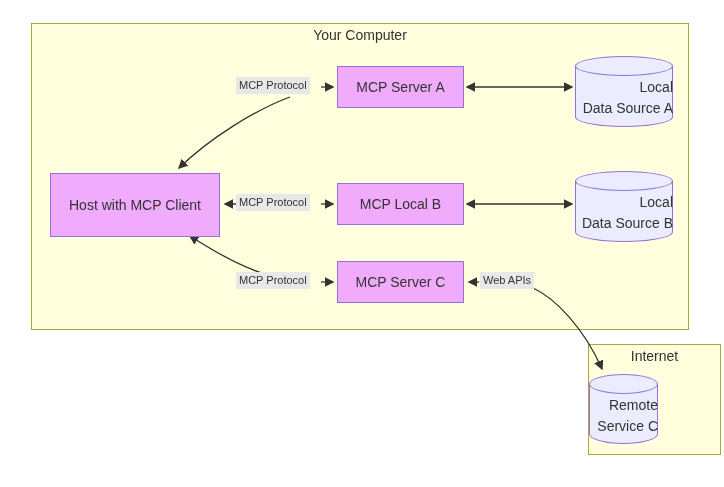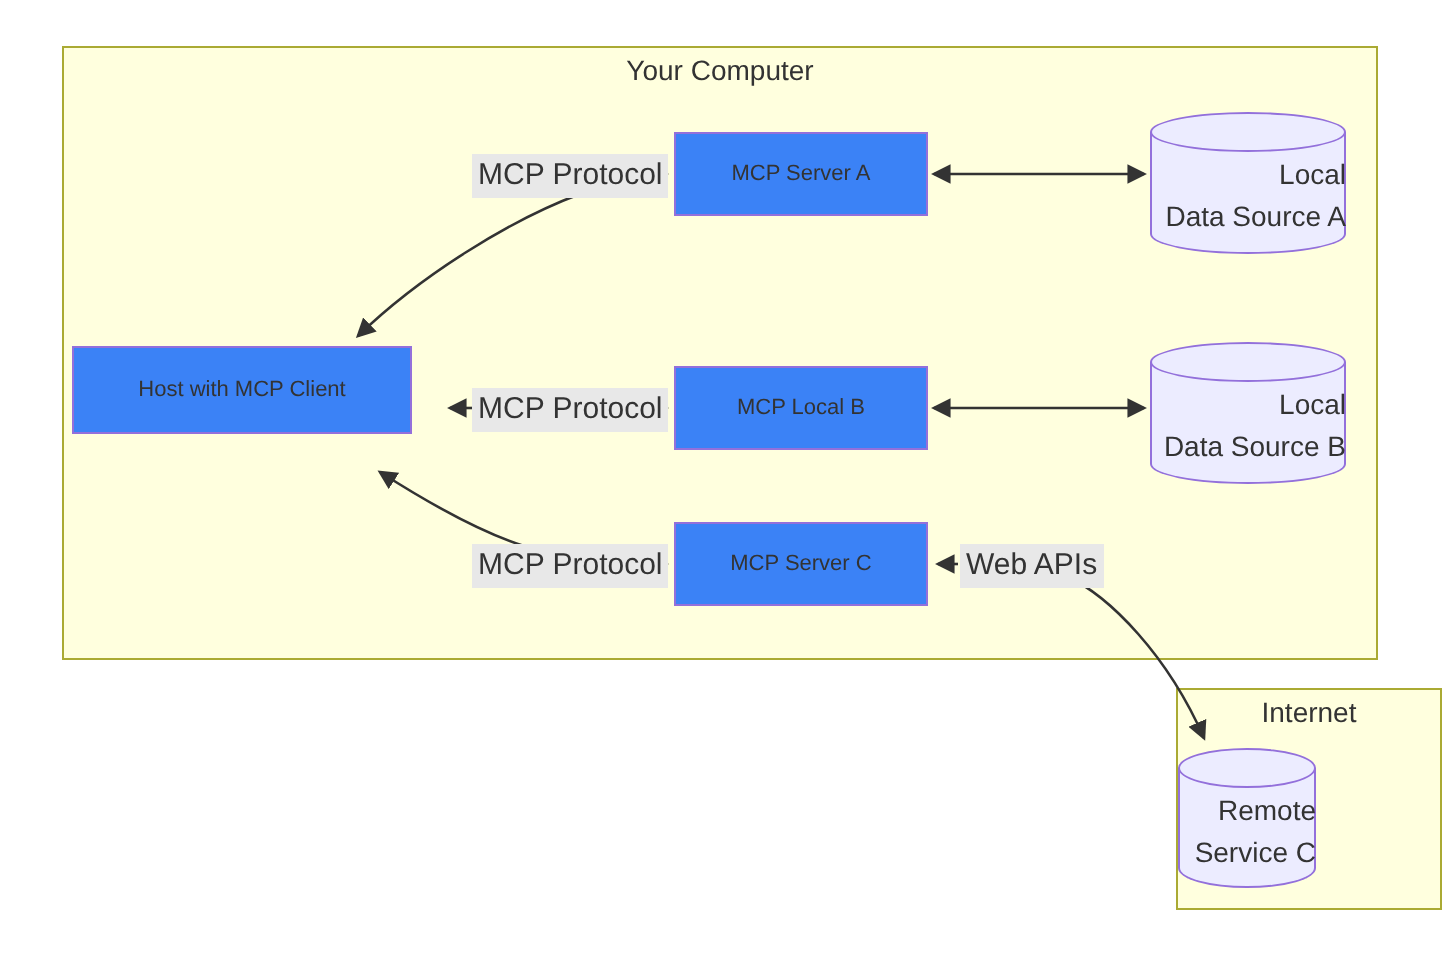--- a/index.html
+++ b/index.html
@@ -27,28 +27,28 @@
     font-size: 14px;
     color: #333333;
   }
   .edges-svg {
     position: absolute;
     left: 0; top: 0;
     z-index: 1;
   }
   .node {
     position: absolute;
-    background: #3b82f6;
+    background: #f0abfc;
     border: 1px solid #9370DB;
     display: flex;
     flex-direction: column;
     align-items: center;
     justify-content: center;
     text-align: center;
-    font-size: 11px;
+    font-size: 14px;
     line-height: 1.5;
     color: #333333;
     z-index: 2;
     box-sizing: border-box;
   }
   .cylinder {
     position: absolute;
     z-index: 2;
     font-size: 14px;
     color: #333333;
@@ -78,30 +78,30 @@
     flex-direction: column;
     align-items: flex-end;
     justify-content: center;
     text-align: center;
     line-height: 1.5;
   }
   .edge-label {
     position: absolute;
     background: #E8E8E8;
     color: #333333;
-    font-size: 15px;
+    font-size: 11px;
     line-height: 1.2;
     padding: 2px 3px;
     z-index: 2;
     white-space: nowrap;
   }
   
   #cluster-computer { left: 31px; top: 23px; width: 658px; height: 307px; }
   #cluster-internet { left: 588px; top: 344px; width: 133px; height: 111px; }
-  #node-host     { left: 36px;  top: 173px; width: 170px; height: 44px; text-align: right; }
+  #node-host     { left: 50px;  top: 173px; width: 170px; height: 64px; text-align: right; }
   #node-server-a { left: 337px; top: 66px;  width: 127px; height: 42px; }
   #node-server-b { left: 337px; top: 183px; width: 127px; height: 42px; }
   #node-server-c { left: 337px; top: 261px; width: 127px; height: 42px; }
   #cyl-data-a    { left: 575px; top: 56px;  width: 98px;  height: 71px; }
   #cyl-data-b    { left: 575px; top: 171px; width: 98px;  height: 71px; }
   #cyl-remote    { left: 589px; top: 374px; width: 69px;  height: 70px; }
   #label-mcp-a   { left: 236px; top: 77px;  }
   #label-mcp-b   { left: 236px; top: 194px; }
   #label-mcp-c   { left: 236px; top: 272px; }
   #label-webapis { left: 480px; top: 272px; }

